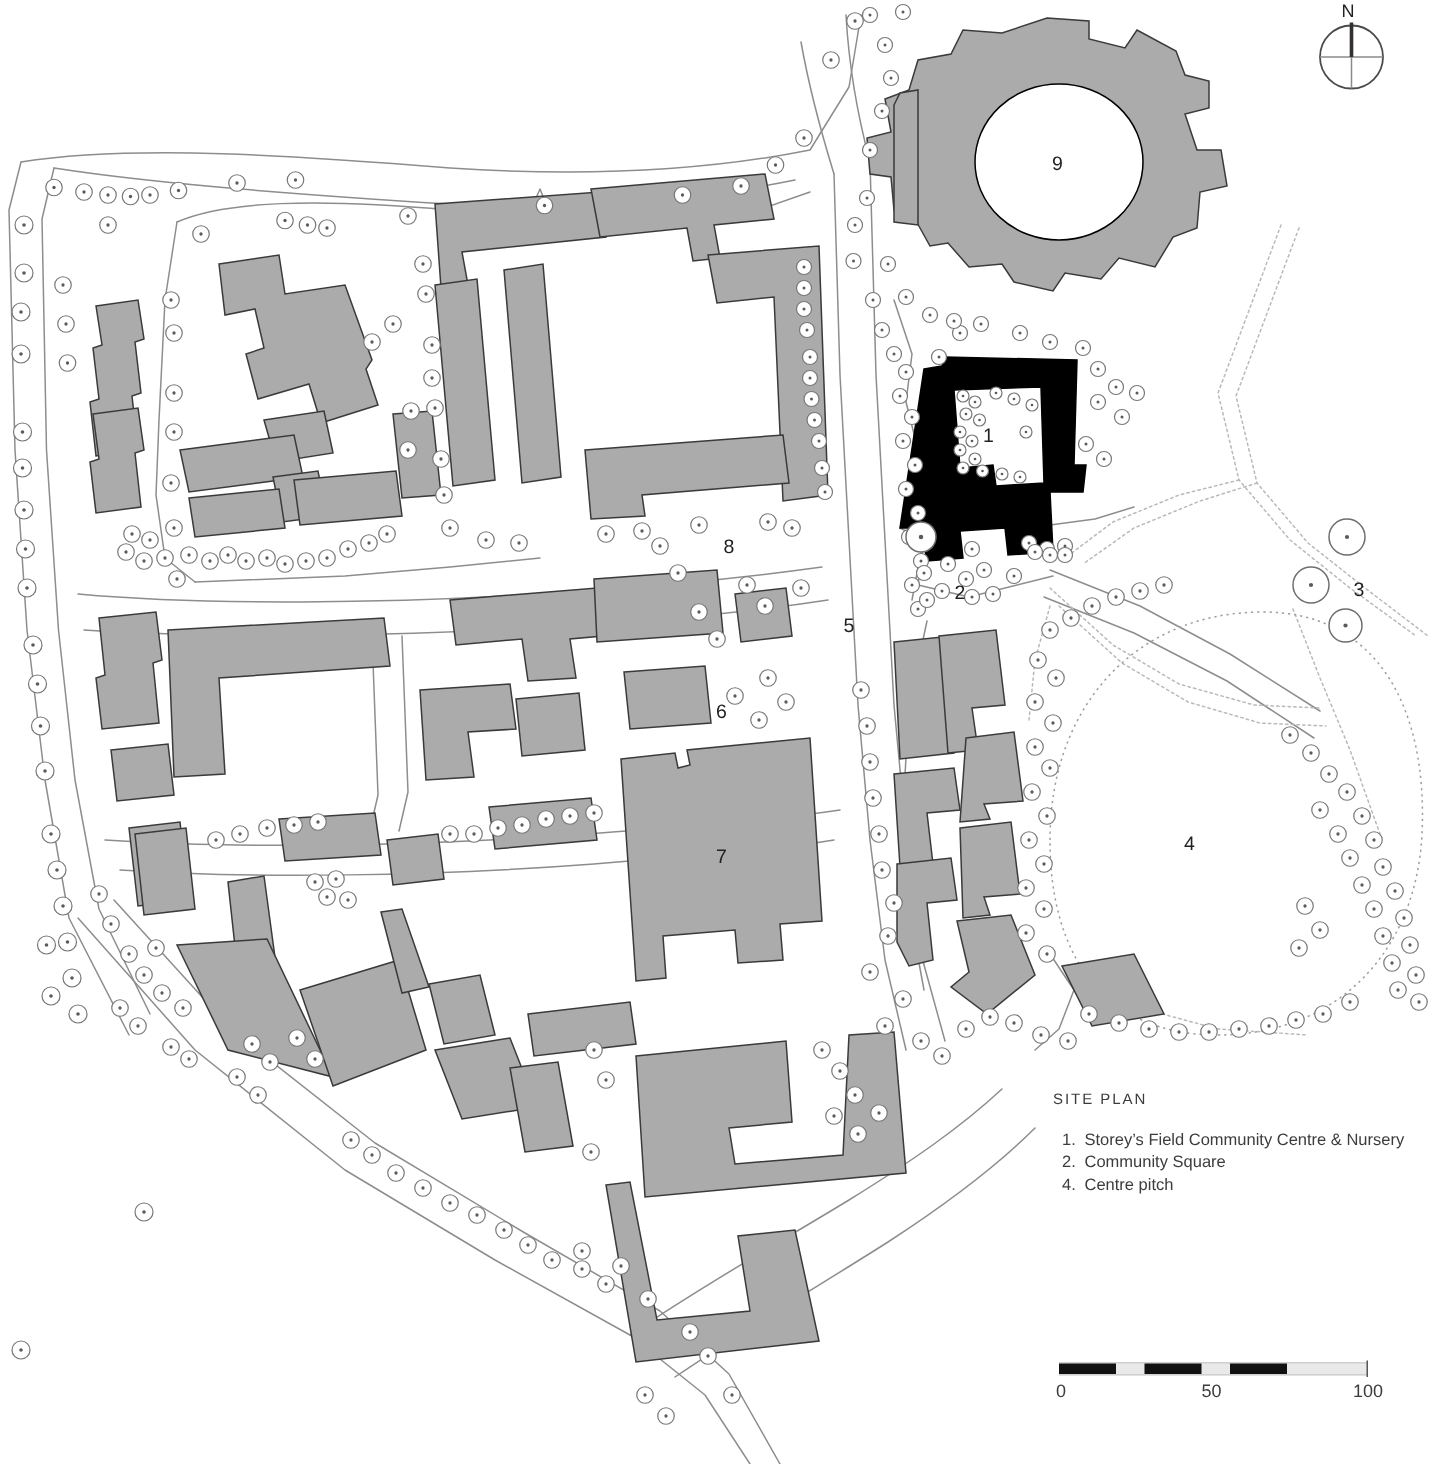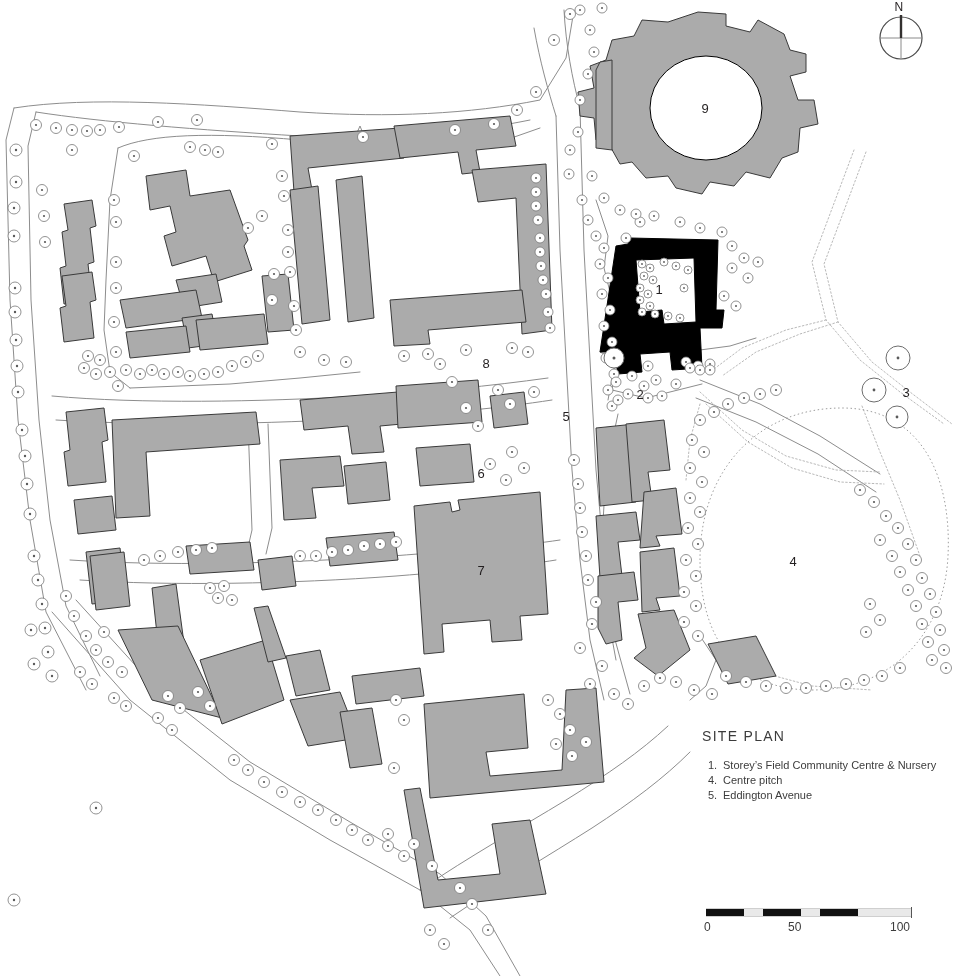--- a/index.html
+++ b/index.html
@@ -21,34 +21,34 @@
 
   
   .maplbl{font-family:"Liberation Sans","DejaVu Sans",sans-serif;
           font-size:13px;fill:#231f20;text-anchor:middle;dominant-baseline:middle;}
   #north-arrow{position:absolute;left:868px;top:2px;width:66px;height:62px;}
   .n-letter{position:absolute;left:888px;top:0px;width:22px;text-align:center;
             font-size:12px;color:#231f20;letter-spacing:.5px;}
 
   
   #legend{position:absolute;left:702px;top:728px;width:256px;}
-  #legend .title{font-size:14px;letter-spacing:1.3px;color:#3c3c3c;margin:0 0 14px 0;}
+  #legend .title{font-size:10px;letter-spacing:1.3px;color:#3c3c3c;margin:0 0 14px 0;}
   #legend ol{list-style:none;margin:0;padding:0 0 0 6px;}
   #legend li{font-size:11px;line-height:15.1px;color:#3c3c3c;white-space:nowrap;}
   #legend li .num{display:inline-block;width:15px;}
 
   
   #scalebar{position:absolute;left:706px;top:908px;width:210px;}
   .sb-track{position:relative;height:7px;width:206px;background:#e9e9e9;
             border-top:1px solid #cfcfcf;border-bottom:1px solid #cfcfcf;}
   .sb-seg{position:absolute;top:0;height:7px;background:#111111;}
   .sb-end{position:absolute;right:0;top:-2px;width:1px;height:11px;background:#555;}
   .sb-labels{position:relative;height:16px;margin-top:3px;font-size:12px;color:#3c3c3c;}
   .sb-labels span{position:absolute;top:0;}
-  .sb-0{left:-2px;} .sb-50{left:82px;} .sb-100{left:184px;}
+  .sb-0{left:-2px;} .sb-50{left:95px;} .sb-100{left:196px;}
 </style>
 </head>
 <body>
 
 <div id="plan">
 
   <svg class="map" viewBox="0 0 960 976">
 
     <g>
 
@@ -922,24 +922,24 @@
     <line x1="33" y1="13" x2="33" y2="36" stroke="#33302f" stroke-width="2.4"></line>
   </svg>
 
   <div id="legend">
     <div class="title">SITE PLAN</div>
     <ol>
       <li>
         <span class="num">1.</span><span>Storey’s Field Community Centre &amp; Nursery</span>
       </li>
       <li>
-        <span class="num">4.</span><span>Centre pitch</span>
+        <span class="num">2.</span><span>Community Square</span>
       </li>
       <li>
-        <span class="num">5.</span><span>Eddington Avenue</span>
+        <span class="num">4.</span><span>Centre pitch</span>
       </li>
     </ol>
   </div>
 
   <div id="scalebar">
     <div class="sb-track">
       <div class="sb-seg" style="left:0px;width:38px;"></div>
       <div class="sb-seg" style="left:57px;width:38px;"></div>
       <div class="sb-seg" style="left:114px;width:38px;"></div>
       <div class="sb-end"></div>

